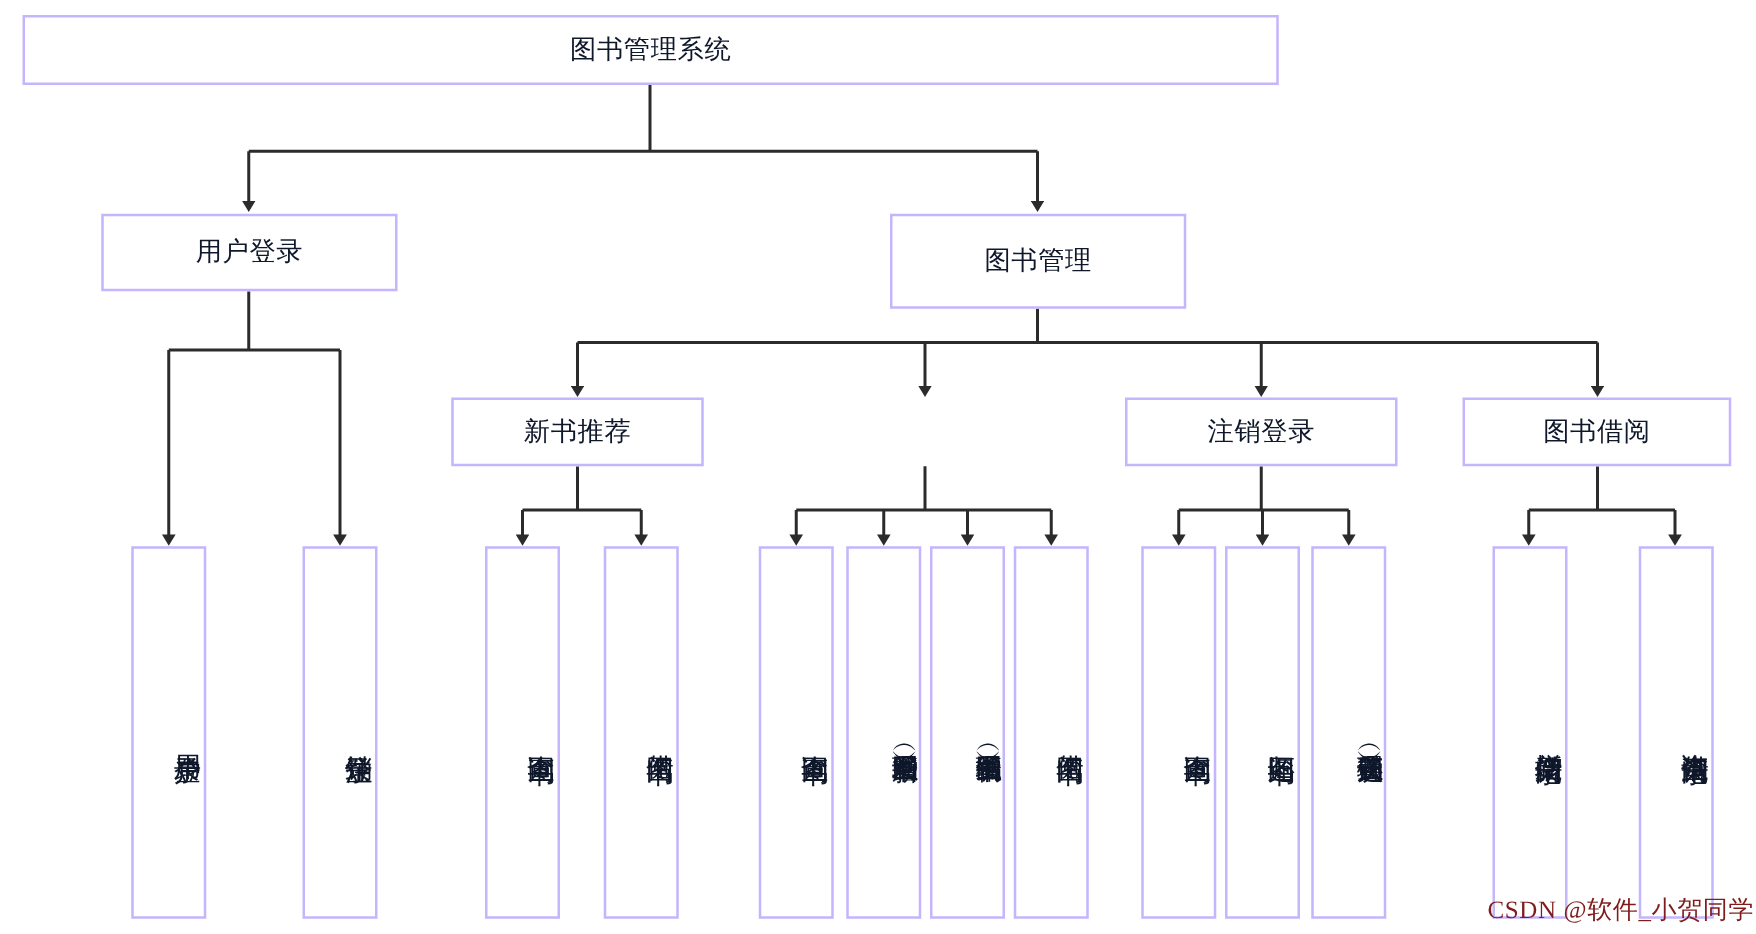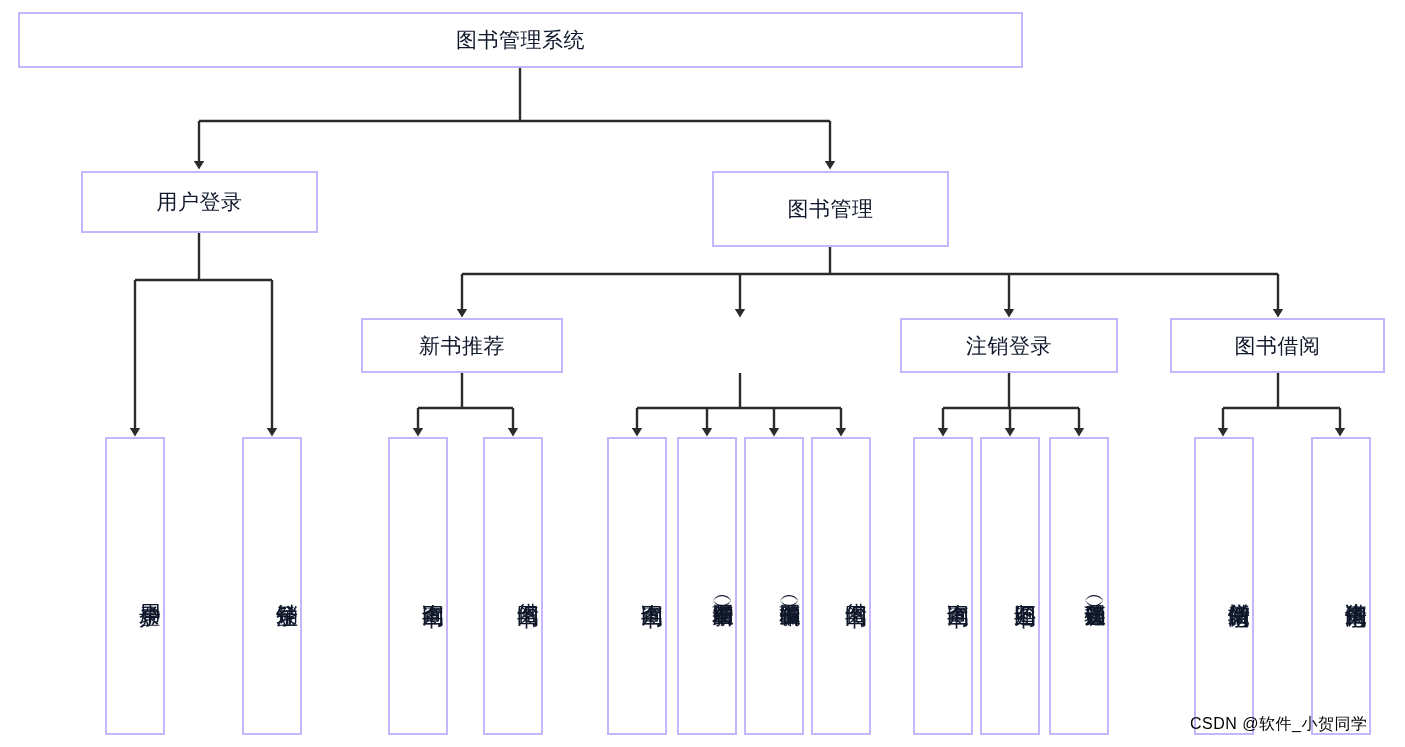--- a/index.html
+++ b/index.html
@@ -57,25 +57,25 @@
     text-align: center;
   }
   .node-v.tight {
     font-size: 21px;
     letter-spacing: 0px;
   }
   .watermark {
     position: absolute;
     left: 1190px;
     top: 714px;
-    font-size: 16px;
-    color: #000000;
+    font-size: 20px;
+    color: #7f1d1d;
     white-space: nowrap;
     letter-spacing: 0.5px;
-    font-family: Liberation Sans, sans-serif;
+    font-family: Liberation Serif, serif;
   }
 </style>
 </head>
 <body>
 
 <div id="diagram-root">
 
   <svg id="tree-svg" viewBox="0 0 1405 747" xmlns="http://www.w3.org/2000/svg">
     <defs>
       <marker id="arrowhead" markerWidth="9" markerHeight="11" refX="1.5" refY="5.5" orient="auto" markerUnits="userSpaceOnUse">

